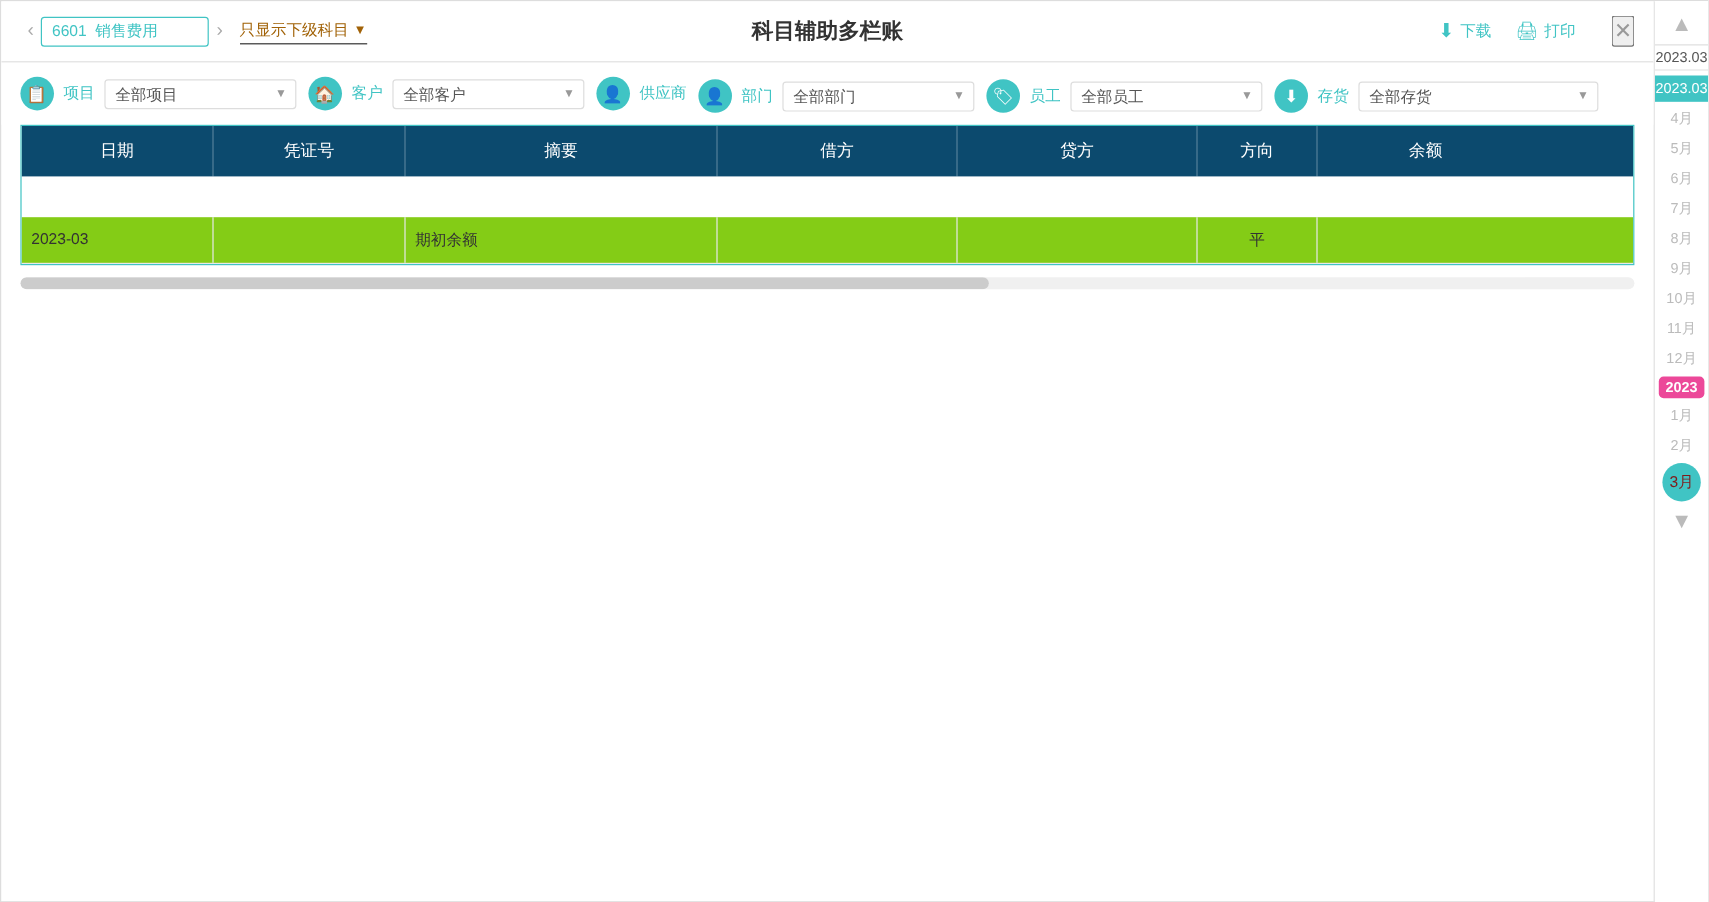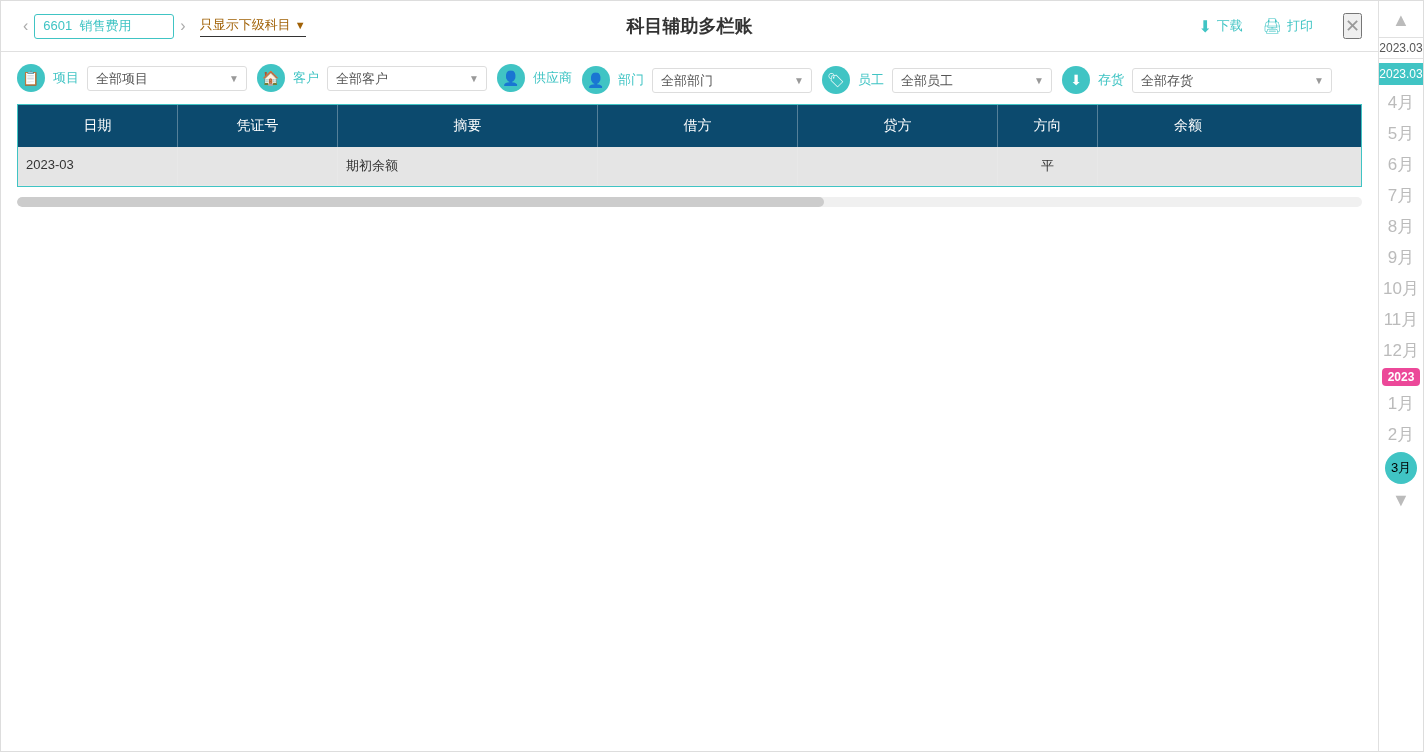--- a/index.html
+++ b/index.html
@@ -24,34 +24,34 @@
     .filter-label { color: #40c4c4; font-size: 13px; white-space: nowrap; }
     .filter-select { border: 1px solid #ddd; border-radius: 3px; padding: 4px 8px; font-size: 13px; color: #555; outline: none; min-width: 160px; cursor: pointer; background: #fff; appearance: none; padding-right: 28px; }
     .select-wrapper { position: relative; display: inline-block; }
     .select-wrapper::after { content: '▼'; position: absolute; right: 8px; top: 50%; transform: translateY(-50%); font-size: 10px; color: #999; pointer-events: none; }
 
     
     .table-wrapper { margin: 0 16px; border: 1px solid #40c4c4; overflow: hidden; }
     .table-header { display: grid; grid-template-columns: 160px 160px 260px 200px 200px 100px 180px; background: #0c4a6e; }
     .th { color: white; text-align: center; padding: 12px 8px; font-size: 14px; font-weight: normal; border-right: 1px solid rgba(255,255,255,0.3); }
     .th:last-child { border-right: none; }
-    .table-body { background: #e5e5e5; }
+    .table-body { background: #84cc16; margin-top: 34px; }
     .table-row { display: grid; grid-template-columns: 160px 160px 260px 200px 200px 100px 180px; border-bottom: 1px solid #e8e8e8; }
     .td { padding: 10px 8px; border-right: 1px solid #e8e8e8; font-size: 13px; color: #333; }
     .td:last-child { border-right: none; }
     .td-center { text-align: center; }
 
     
     .scroll-bar-container { margin: 10px 16px 0; background: #f0f0f0; height: 10px; border-radius: 5px; overflow: hidden; }
     .scroll-bar-thumb { background: #ccc; height: 10px; width: 60%; border-radius: 5px; }
 
     
     .right-sidebar { position: absolute; right: 0; top: 0; bottom: 0; width: 45px; background: #fff; border-left: 1px solid #e0e0e0; display: flex; flex-direction: column; align-items: center; overflow-y: auto; padding: 5px 0; }
-    .sidebar-item { width: 40px; text-align: center; padding: 4px 2px; font-size: 17px; color: #bbb; cursor: pointer; white-space: nowrap; }
-    .sidebar-item.active { background: #40c4c4; color: #000000; border-radius: 50%; width: 32px; height: 32px; display: flex; align-items: center; justify-content: center; margin: 2px auto; font-size: 13px; }
+    .sidebar-item { width: 40px; text-align: center; padding: 4px 2px; font-size: 12px; color: #bbb; cursor: pointer; white-space: nowrap; }
+    .sidebar-item.active { background: #40c4c4; color: #7f1d1d; border-radius: 50%; width: 32px; height: 32px; display: flex; align-items: center; justify-content: center; margin: 2px auto; font-size: 13px; }
     .sidebar-item.year-badge { background: #ec4899; color: white; border-radius: 4px; padding: 2px 6px; font-size: 12px; font-weight: bold; width: auto; margin: 2px 4px; }
     .sidebar-nav { color: #bbb; font-size: 18px; cursor: pointer; padding: 4px; }
     .sidebar-period { background: #fff; border: 1px solid #e0e0e0; border-radius: 3px; padding: 3px 5px; font-size: 12px; color: #555; margin: 2px 4px; cursor: pointer; white-space: nowrap; }
     .sidebar-period.highlighted { background: #40c4c4; color: white; border-color: #40c4c4; border-radius: 3px; }
 
     
     .main-content { position: absolute; left: 0; right: 45px; top: 0; bottom: 0; overflow-y: auto; }
   </style>
 </head>
 <body>

